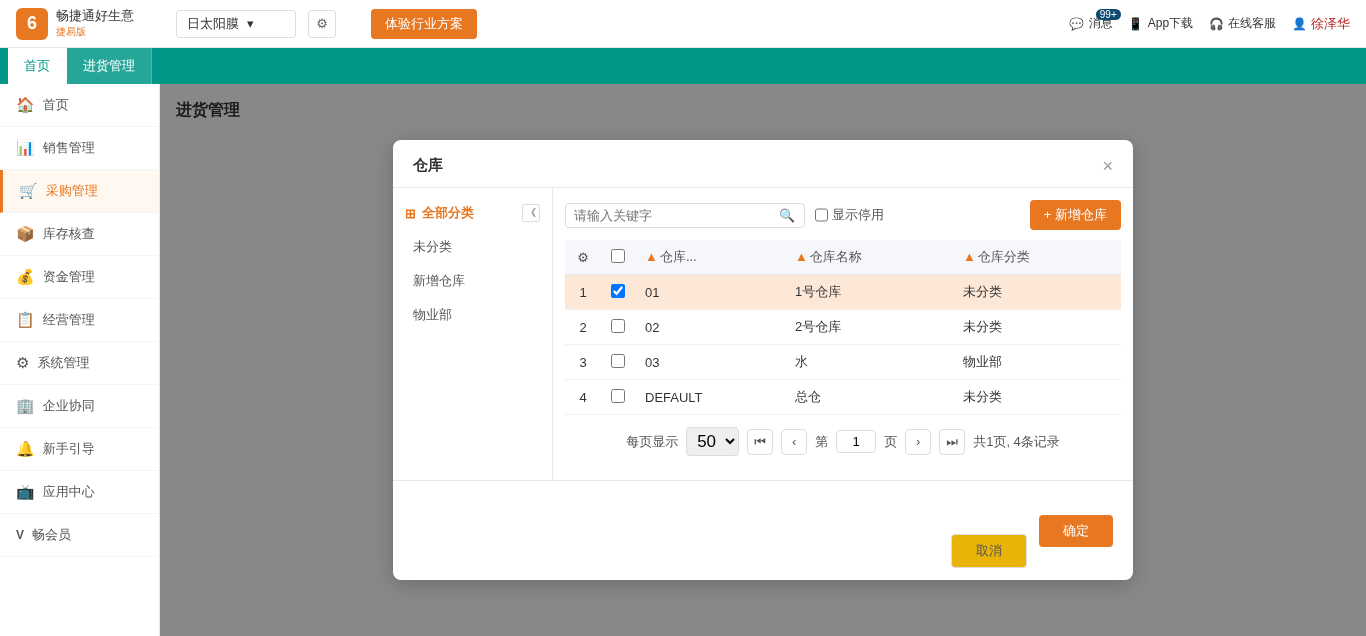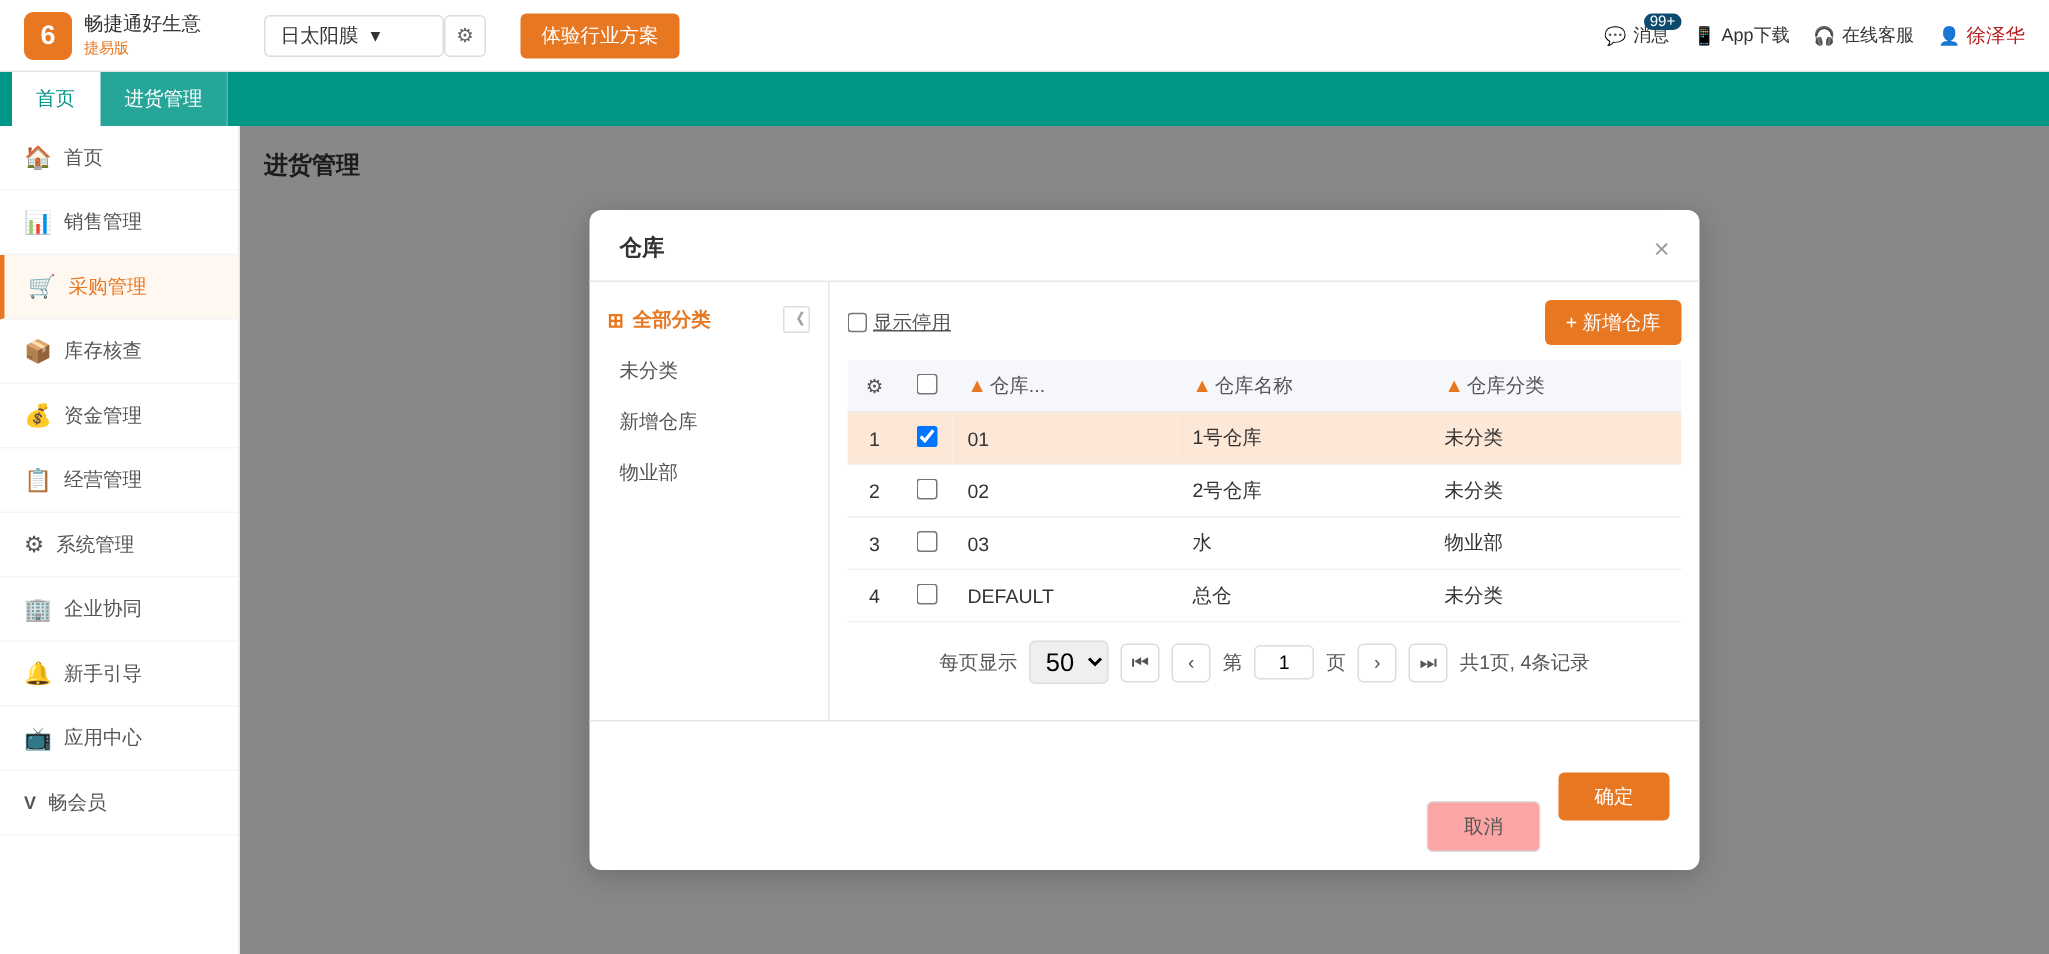--- a/index.html
+++ b/index.html
@@ -28,20 +28,21 @@
       border-radius: 6px;
       display: flex; align-items: center; justify-content: center;
       color: #fff; font-size: 18px; font-weight: bold;
     }
     .logo-text { font-size: 13px; color: #333; line-height: 1.3; }
     .logo-sub { font-size: 10px; color: #e87722; }
     .header-center {
       flex: 1;
       display: flex;
       align-items: center;
+      gap: 12px;
     }
     .store-selector {
       display: flex; align-items: center; gap: 4px;
       border: 1px solid #ddd; border-radius: 4px; padding: 4px 10px;
       cursor: pointer; font-size: 13px; color: #333;
       min-width: 120px;
     }
     .gear-btn {
       width: 28px; height: 28px; border: 1px solid #ddd; border-radius: 4px;
       display: flex; align-items: center; justify-content: center; cursor: pointer; color: #666;
@@ -168,21 +169,21 @@
     .search-box {
       display: flex; align-items: center;
       border: 1px solid #ddd; border-radius: 4px;
       padding: 4px 8px; flex: 1; max-width: 240px;
     }
     .search-box input {
       border: none; outline: none; font-size: 13px; flex: 1; background: transparent;
     }
     .search-icon { color: #999; cursor: pointer; }
     .show-disabled {
-      display: flex; gap: 4px; font-size: 13px; color: #555; cursor: pointer; text-decoration: underline;
+      display: flex; gap: 4px; font-size: 13px; color: #555; cursor: pointer;
     }
     .add-btn {
       margin-left: auto;
       background: #e87722; color: #fff; border: none; border-radius: 4px;
       padding: 6px 14px; cursor: pointer; font-size: 13px; white-space: nowrap;
     }
 
     
     .warehouse-table { width: 100%; border-collapse: collapse; font-size: 13px; }
     .warehouse-table thead tr { background: #f5f7fa; }
@@ -215,21 +216,21 @@
       width: 40px; border: 1px solid #ddd; border-radius: 4px;
       padding: 3px 6px; text-align: center; font-size: 13px;
     }
 
     
     .dialog-footer {
       display: flex; align-items: center; justify-content: flex-end; gap: 12px;
       padding: 12px 20px; border-top: 1px solid #e8e8e8;
     }
     .cancel-btn {
-      border: 1px solid #ddd; background: #fca5a5; border-radius: 4px;
+      border: 1px solid #ddd; background: #eab308; border-radius: 4px;
       padding: 7px 24px; cursor: pointer; font-size: 13px; color: #555; margin-top: 41px;
     }
     .confirm-btn {
       background: #e87722; color: #fff; border: none; border-radius: 4px;
       padding: 7px 24px; cursor: pointer; font-size: 13px;
     }
 
     
     .page-content {
       padding: 16px;
@@ -366,20 +367,24 @@
               <span>新增仓库</span>
             </div>
             <div class="category-item">
               <span>物业部</span>
             </div>
           </div>
 
           <div class="warehouse-panel">
 
             <div class="warehouse-toolbar">
+              <div class="search-box">
+                <input type="text" placeholder="请输入关键字" style="">
+                <span class="search-icon">🔍</span>
+              </div>
               <label class="show-disabled">
                 <input type="checkbox" style="">
                 <span>显示停用</span>
               </label>
               <button class="add-btn">+ 新增仓库</button>
             </div>
 
             <div style="flex:1;overflow-y:auto;">
               <table class="warehouse-table">
                 <thead>

